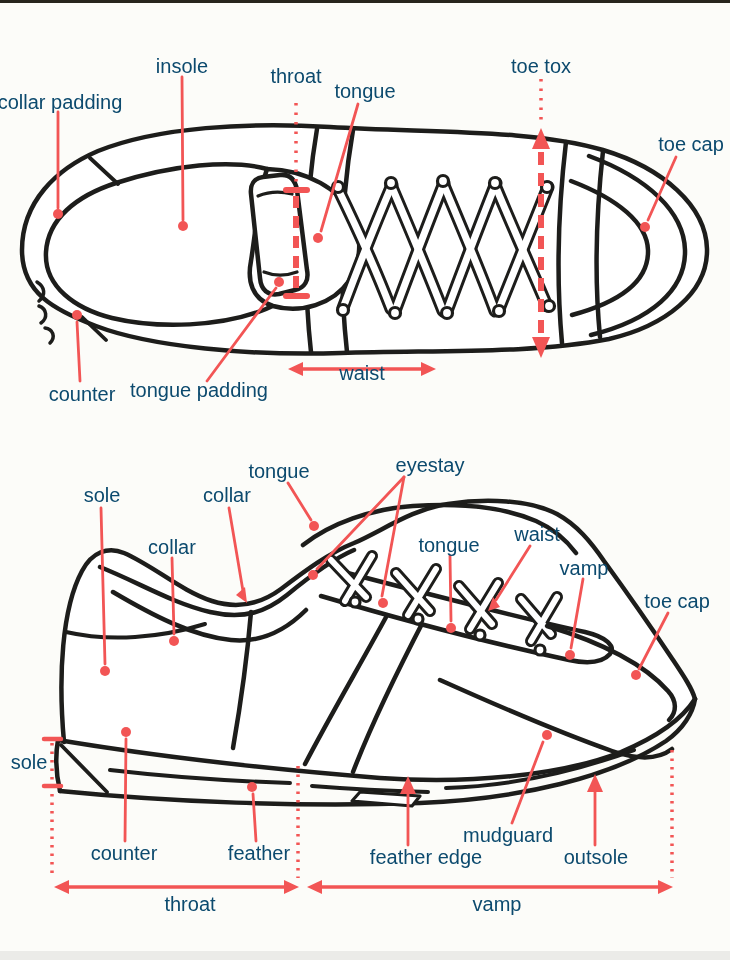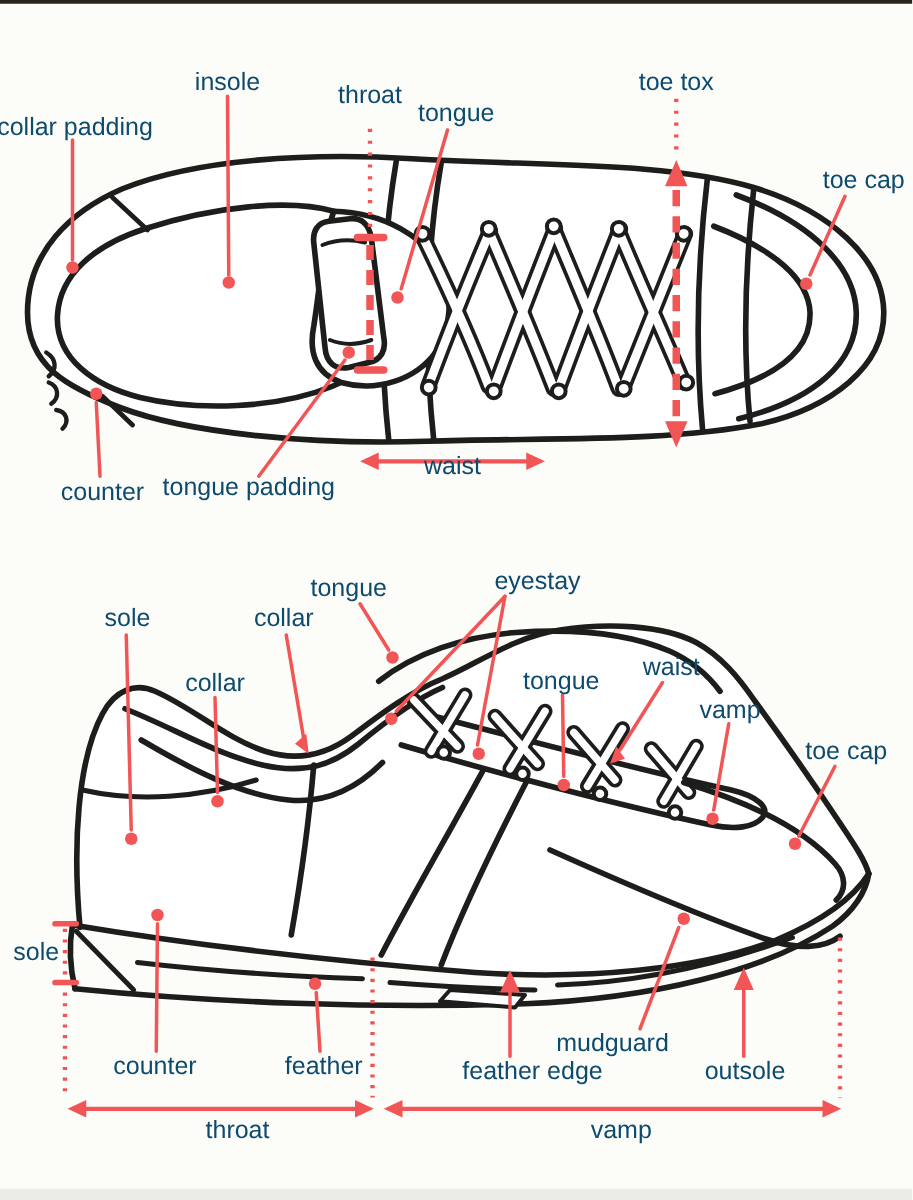--- a/index.html
+++ b/index.html
@@ -258,20 +258,20 @@
   <div class="lbl" style="left:430px;top:465px">eyestay</div>
   <div class="lbl" style="left:172px;top:547px">collar</div>
   <div class="lbl" style="left:449px;top:545px">tongue</div>
   <div class="lbl" style="left:537px;top:534px">waist</div>
   <div class="lbl" style="left:584px;top:568px">vamp</div>
   <div class="lbl" style="left:677px;top:601px">toe cap</div>
   <div class="lbl" style="left:29px;top:762px">sole</div>
   <div class="lbl" style="left:124px;top:853px">counter</div>
   <div class="lbl" style="left:259px;top:853px">feather</div>
   <div class="lbl" style="left:426px;top:857px">feather edge</div>
-  <div class="lbl" style="left:490px;top:835px">mudguard</div>
+  <div class="lbl" style="left:508px;top:835px">mudguard</div>
   <div class="lbl" style="left:596px;top:857px">outsole</div>
   <div class="lbl" style="left:190px;top:904px">throat</div>
   <div class="lbl" style="left:497px;top:904px">vamp</div>
 
   <div class="topbar"></div>
   <div class="bottombar"></div>
 </div>
 
 </body></html>

